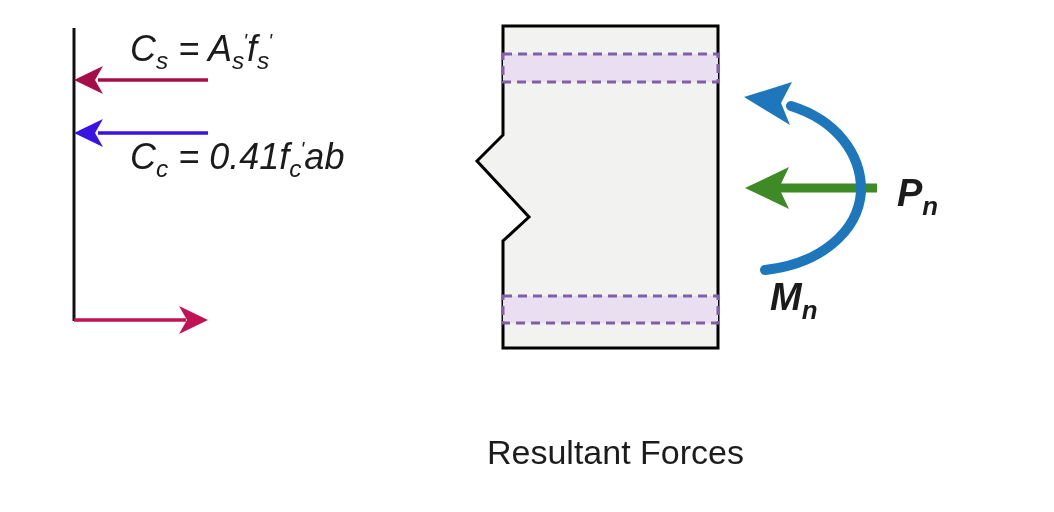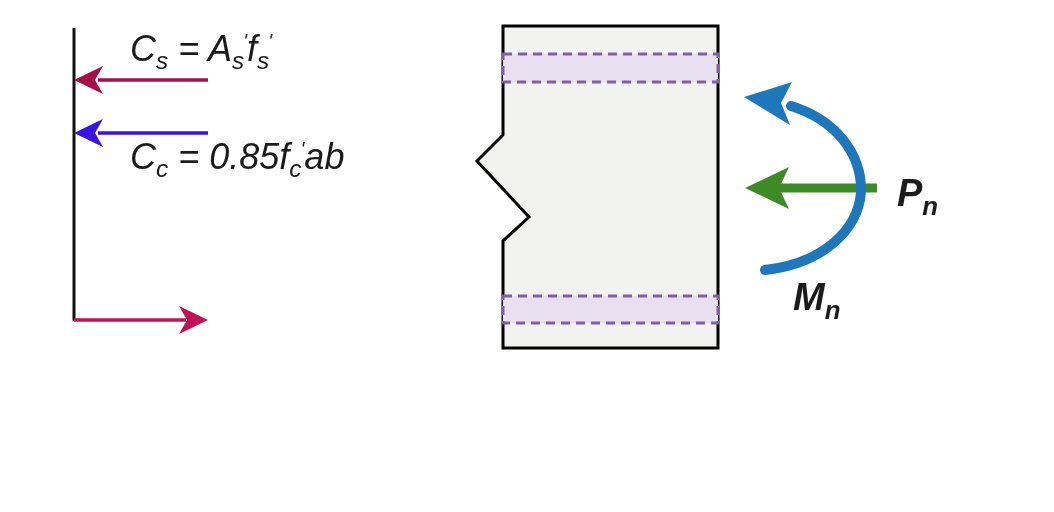--- a/index.html
+++ b/index.html
@@ -51,21 +51,22 @@
       <line x1="877" y1="188" x2="779" y2="188" stroke-width="9" stroke="#3E8A26"></line>
       <polygon points="745,188 789,167 779,188 789,209" fill="#3E8A26"></polygon>
 
       <path d="M765,270 C820,264 858,232 861,192 C862,154 836,120 791,106" fill="none" stroke-width="10" stroke-linecap="round" stroke="#1E76BB"></path>
       <polygon points="744,97 792,82 781,103 790,125" fill="#1E76BB"></polygon>
     </g>
   </svg>
 
   <div class="eq" style="left:130px; top:31px"><span>C</span><sub>s</sub><span> = </span><span>A</span><sub>s</sub><sup>'</sup><span>f</span><sub>s</sub><sup>'</sup></div>
 
-  <div class="eq" style="left:130px; top:139px"><span>C</span><sub>c</sub><span> = 0.85</span><span>f</span><sub>c</sub><sup>'</sup><span>ab</span></div>
+  <div class="eq" style="left:130px; top:139px"><span>C</span><sub>c</sub><span> = 0.41</span><span>f</span><sub>c</sub><sup>'</sup><span>ab</span></div>
 
 
   <div class="eq eq-big" style="left:897px; top:174px"><span>P</span><sub>n</sub></div>
 
-  <div class="eq eq-big" style="left:793px; top:278px"><span>M</span><sub>n</sub></div>
+  <div class="eq eq-big" style="left:770px; top:278px"><span>M</span><sub>n</sub></div>
 
+  <div class="caption" style="left:487px; top:435px">Resultant Forces</div>
 
 </div>
 
 </body></html>

